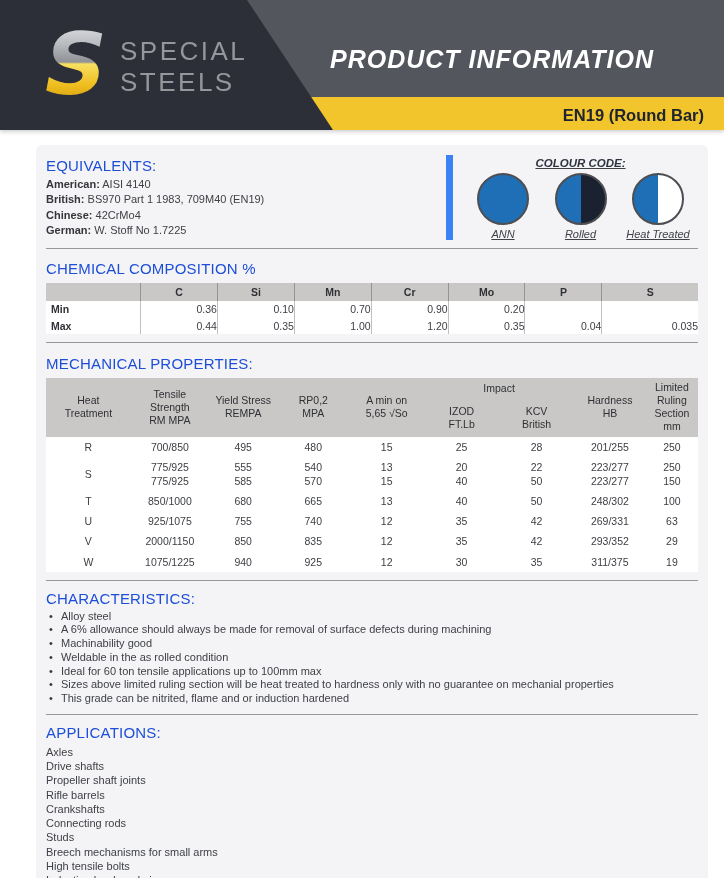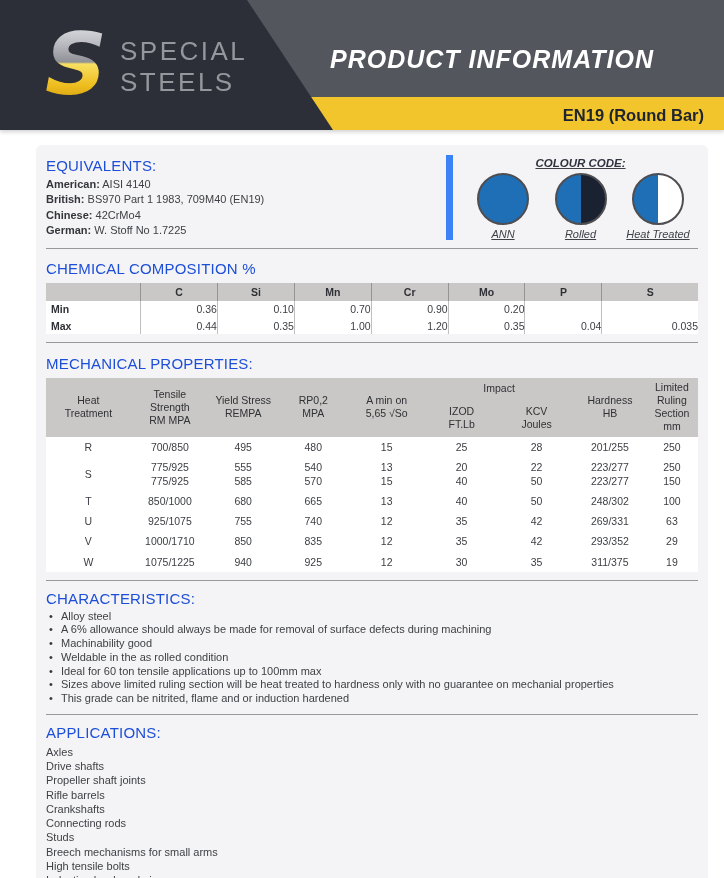--- a/index.html
+++ b/index.html
@@ -228,21 +228,21 @@
 HB</th>
             <th rowspan="2">Limited
 Ruling
 Section
 mm</th>
           </tr>
           <tr>
             <th>IZOD
 FT.Lb</th>
             <th>KCV
-Joules</th>
+British</th>
           </tr>
         </thead>
         <tbody>
             <tr>
               <td>R</td>
               <td>700/850</td>
               <td>495</td>
               <td>480</td>
               <td>15</td>
               <td>25</td>
@@ -286,21 +286,21 @@
               <td>755</td>
               <td>740</td>
               <td>12</td>
               <td>35</td>
               <td>42</td>
               <td>269/331</td>
               <td>63</td>
             </tr>
             <tr>
               <td>V</td>
-              <td>1000/1710</td>
+              <td>2000/1150</td>
               <td>850</td>
               <td>835</td>
               <td>12</td>
               <td>35</td>
               <td>42</td>
               <td>293/352</td>
               <td>29</td>
             </tr>
             <tr>
               <td>W</td>

